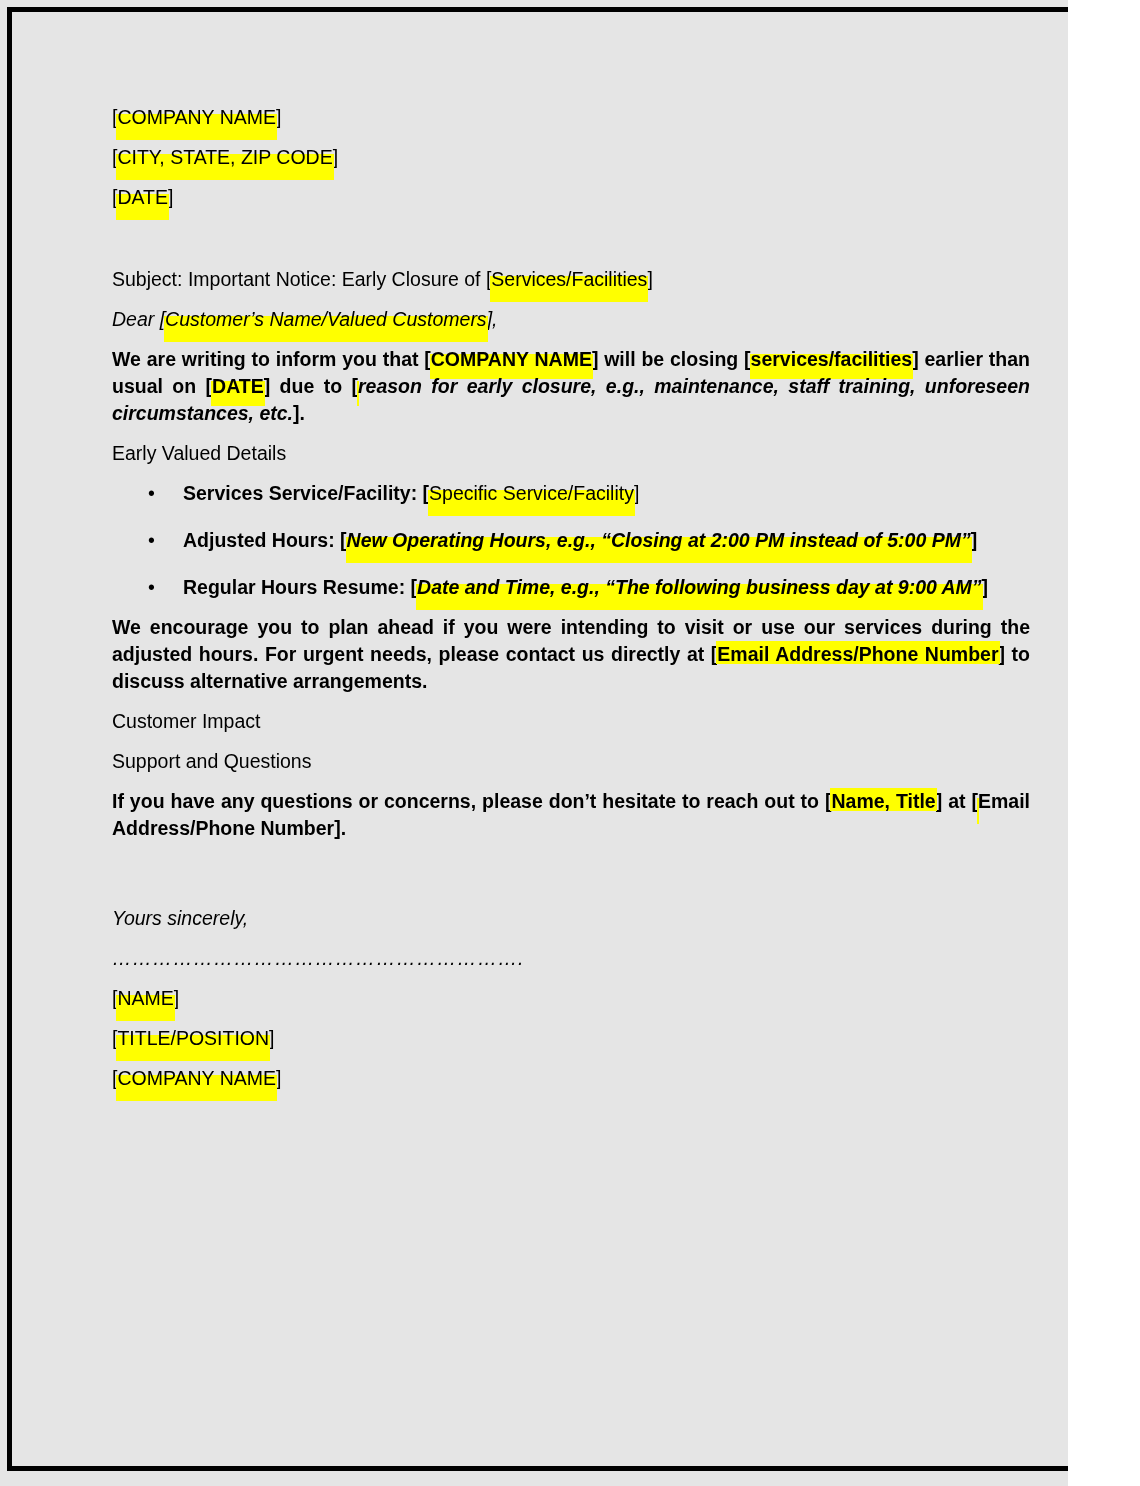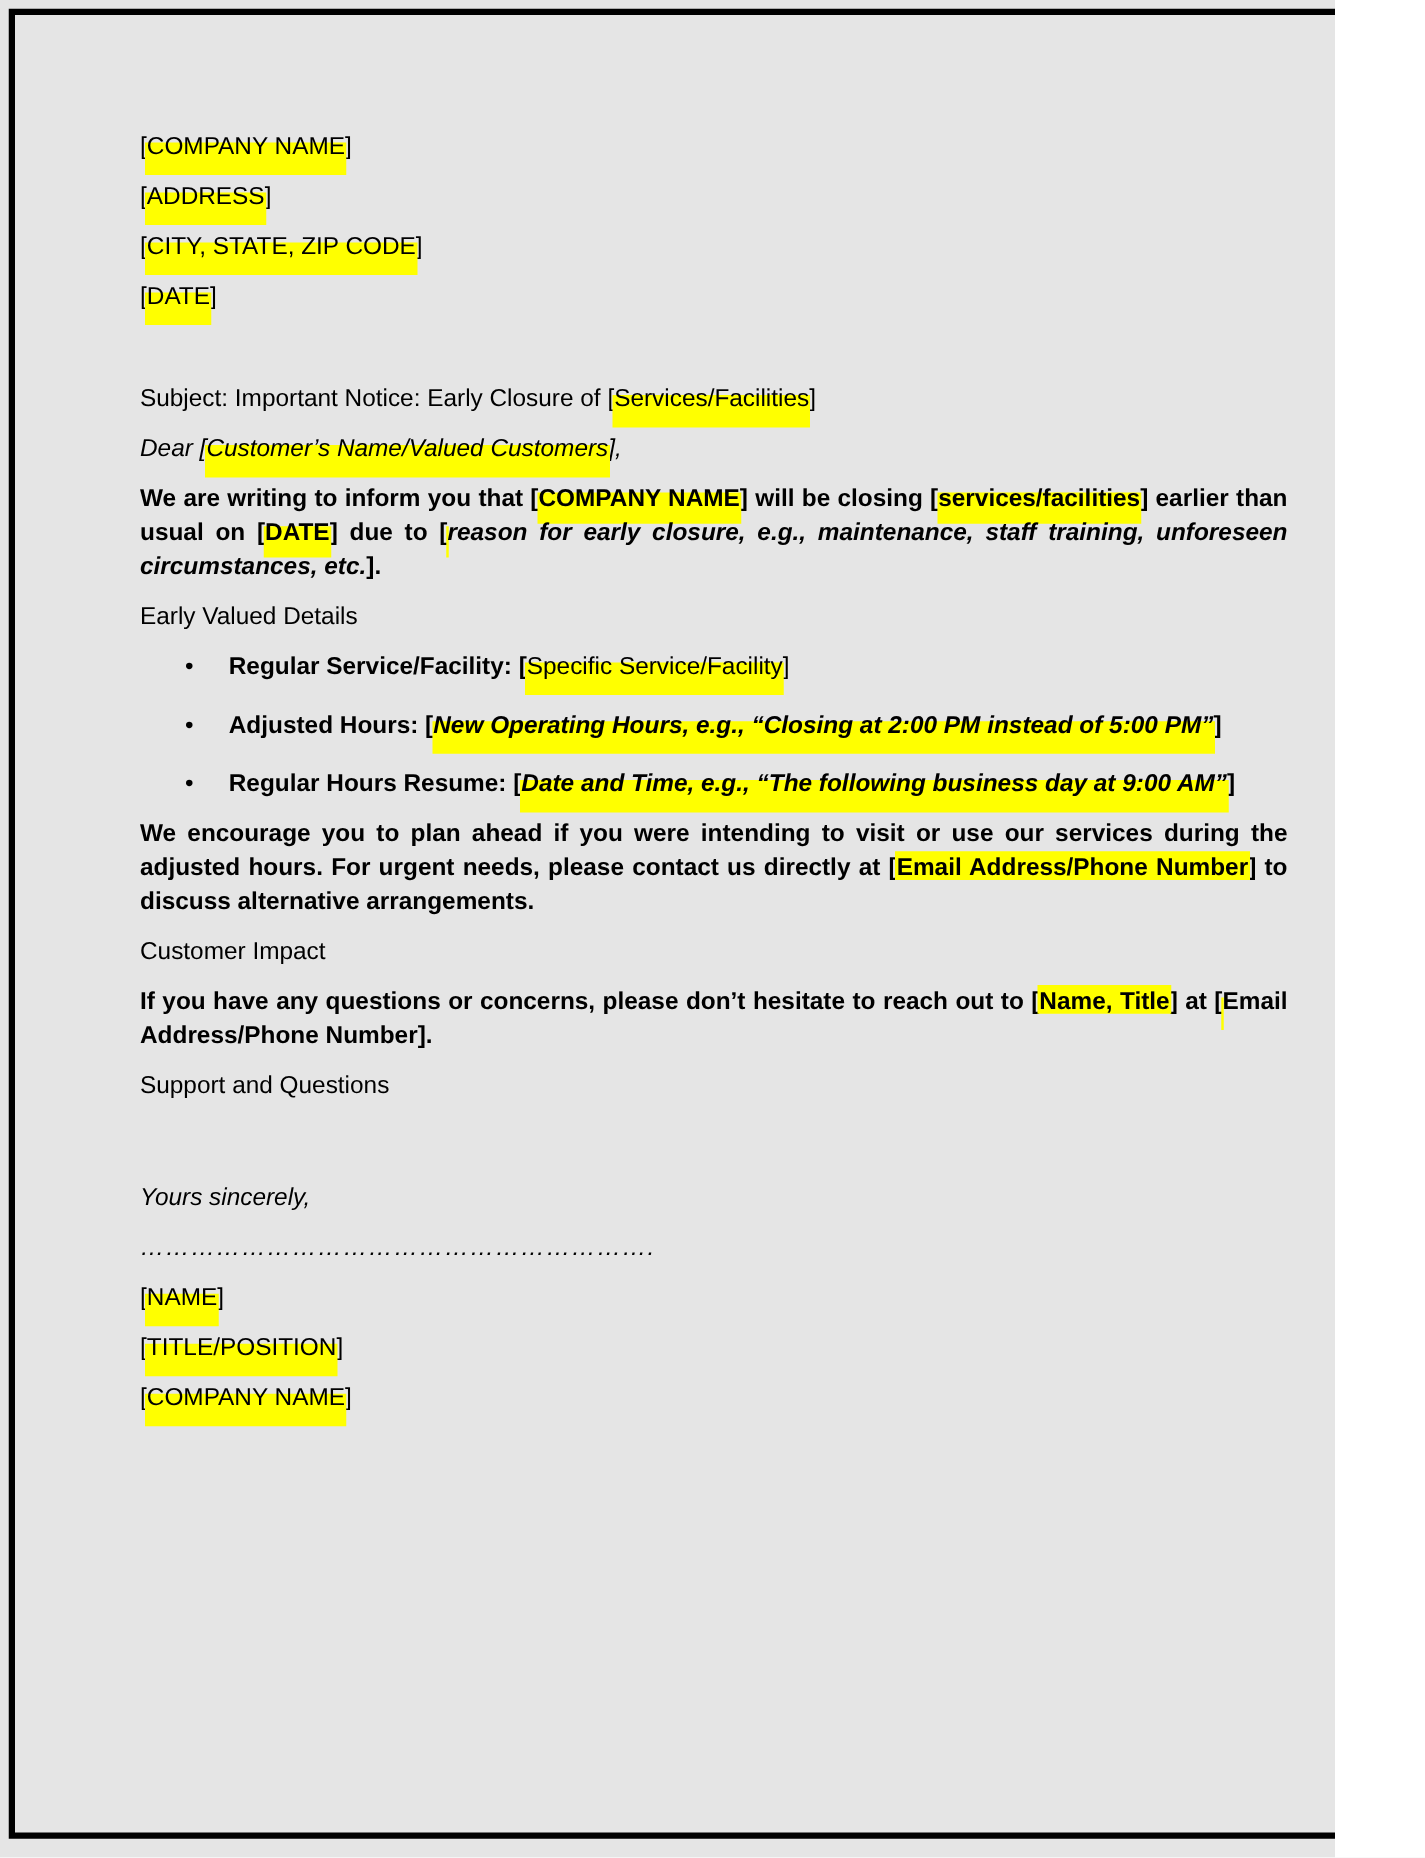--- a/index.html
+++ b/index.html
@@ -128,59 +128,58 @@
 <body>
 
 <div id="page">
 
   <div id="page-border"></div>
 
   <div id="doc-body">
 
     <p class="para addr"><span>[</span><span class="hl" style="--hl-color: #FFFF00;">COMPANY NAME</span><span>]</span></p>
 
-    <p class="para addr"><span>[</span><span class="hl" style="--hl-color: #FFFF00;">ADDRESS</span><span>]</span></p>
 
     <p class="para addr"><span>[</span><span class="hl" style="--hl-color: #FFFF00;">CITY, STATE, ZIP CODE</span><span>]</span></p>
 
     <p class="para addr"><span>[</span><span class="hl" style="--hl-color: #FFFF00;">DATE</span><span>]</span></p>
 
     <div class="spacer-lg"></div>
 
     <p class="para heading"><span>Subject: Important Notice: Early Closure of [</span><span class="hl" style="--hl-color: #FFFF00;">Services/Facilities</span><span>]</span></p>
 
     <p class="para tight"><span>Dear [</span><span class="hl" style="--hl-color: #FFFF00;">Customer’s Name/Valued Customers</span><span>],</span></p>
 
     <p class="para justify"><span>We are writing to inform you that [</span><span class="hl inline-run" style="--hl-color: #FFFF00;">COMPANY NAME</span><span>] will be closing [</span><span class="hl inline-run" style="--hl-color: #FFFF00;">services/facilities</span><span>] earlier than usual on [</span><span class="hl inline-run" style="--hl-color: #FFFF00;">DATE</span><span>] due to [</span><span class="hl inline-run i" style="--hl-color: #FFFF00;">reason for early closure, e.g., maintenance, staff training, unforeseen circumstances, etc.</span><span>].</span></p>
 
     <p class="para heading">Early Valued Details</p>
 
     <ul class="bullets">
 
       <li>
-        <span class="bullet-mark">•</span><span class="li-label">Regular Service/Facility</span><span class="b">: [</span><span class="hl" style="--hl-color: #FFFF00;">Specific Service/Facility</span><span>]</span>
+        <span class="bullet-mark">•</span><span class="li-label">Services Service/Facility</span><span class="b">: [</span><span class="hl" style="--hl-color: #FFFF00;">Specific Service/Facility</span><span>]</span>
       </li>
 
       <li>
         <span class="bullet-mark">•</span><span class="li-label">Adjusted Hours</span><span class="b">: [</span><span class="hl b i" style="--hl-color: #FFFF00;">New Operating Hours, e.g., “Closing at 2:00 PM instead of 5:00 PM”</span><span class="b">]</span>
       </li>
 
       <li>
         <span class="bullet-mark">•</span><span class="li-label">Regular Hours Resume</span><span class="b">: [</span><span class="hl b i" style="--hl-color: #FFFF00;">Date and Time, e.g., “The following business day at 9:00 AM”</span><span class="b">]</span>
       </li>
 
     </ul>
 
     <p class="para justify"><span>We encourage you to plan ahead if you were intending to visit or use our services during the adjusted hours. For urgent needs, please contact us directly at [</span><span class="hl flat" style="--hl-color: #FFFF00;">Email Address/Phone Number</span><span>] to discuss alternative arrangements.</span></p>
 
     <p class="para heading">Customer Impact</p>
 
+    <p class="para heading">Support and Questions</p>
+
     <p class="para justify"><span>If you have any questions or concerns, please don’t hesitate to reach out to [</span><span class="hl flat" style="--hl-color: #FFFF00;">Name, Title</span><span>] at [</span><span class="hl" style="--hl-color: #FFFF00;">Email Address/Phone Number</span><span>].</span></p>
-
-    <p class="para heading">Support and Questions</p>
 
 
     <div class="spacer-sig"></div>
 
     <p class="para tight">Yours sincerely,</p>
 
     <p class="para tight dots">…………………………………………………….</p>
 
     <p class="para addr"><span>[</span><span class="hl" style="--hl-color: #FFFF00;">NAME</span><span>]</span></p>
 

